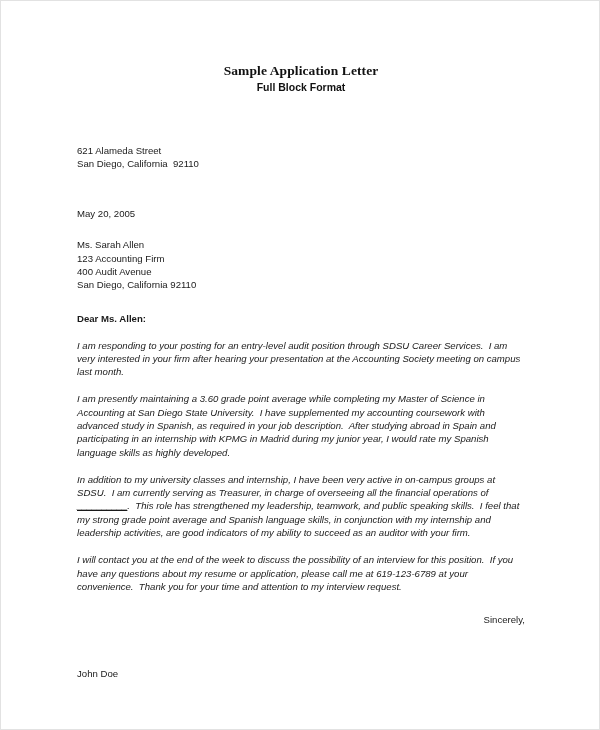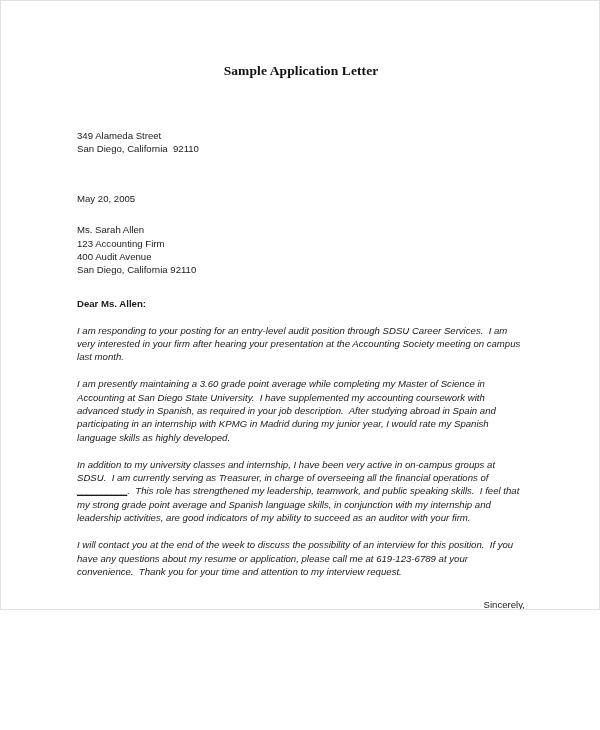--- a/index.html
+++ b/index.html
@@ -8,21 +8,21 @@
     background: #ffffff;
   }
 
   body {
     font-family: "Liberation Sans", sans-serif;
   }
 
   .page {
     position: relative;
     width: 600px;
-    height: 610px;
+    height: 730px;
     box-sizing: border-box;
     background: #ffffff;
     border: 1px solid #e2e2e2;
     overflow: hidden;
   }
 
   .letter {
     position: absolute;
     left: 76px;
     top: 0;
@@ -83,23 +83,24 @@
   }
 </style>
 </head>
 <body>
 
 <div class="page">
   <div class="letter">
 
     <div class="heading">
       <div class="doc-title">Sample Application Letter</div>
+      <div class="doc-subtitle">Full Block Format</div>
     </div>
 
-    <div class="block sender-address">349 Alameda Street
+    <div class="block sender-address">621 Alameda Street
 San Diego, California  92110</div>
 
     <div class="block date-line">May 20, 2005</div>
 
     <div class="block recipient-address">Ms. Sarah Allen
 123 Accounting Firm
 400 Audit Avenue
 San Diego, California 92110</div>
 
     <div class="block salutation">Dear Ms. Allen:</div>

